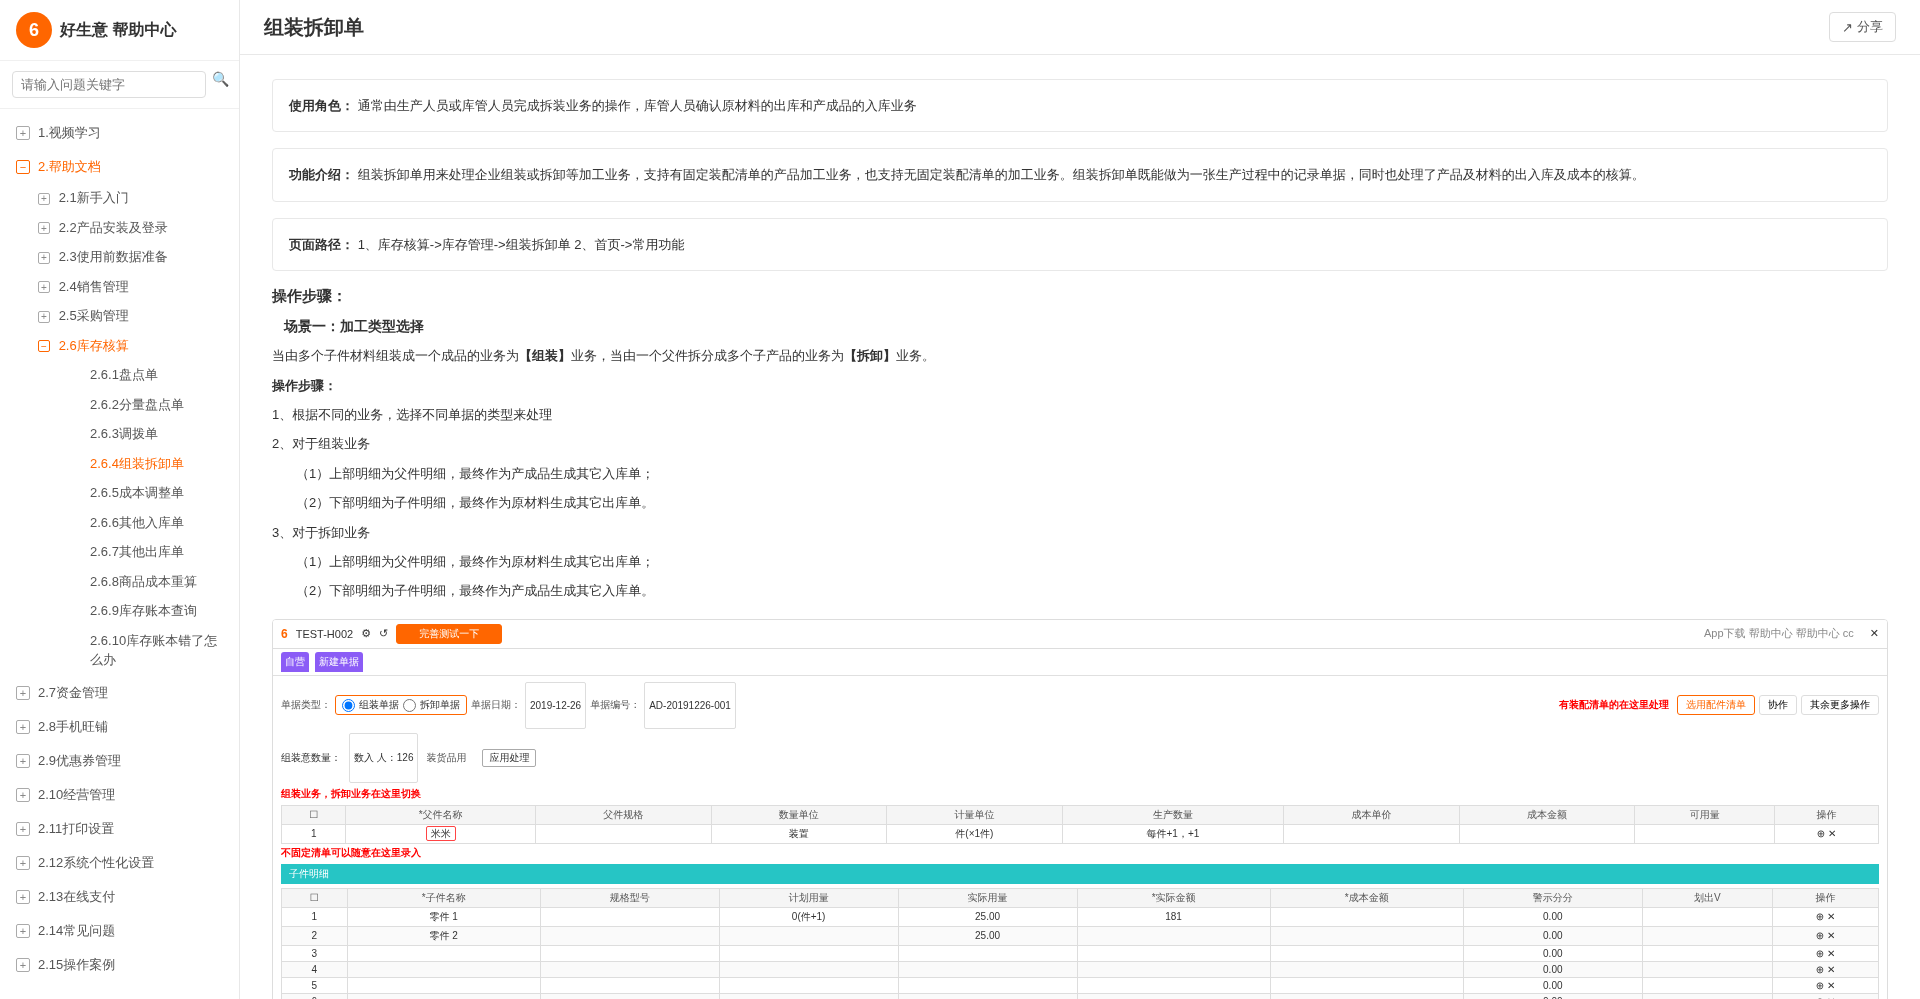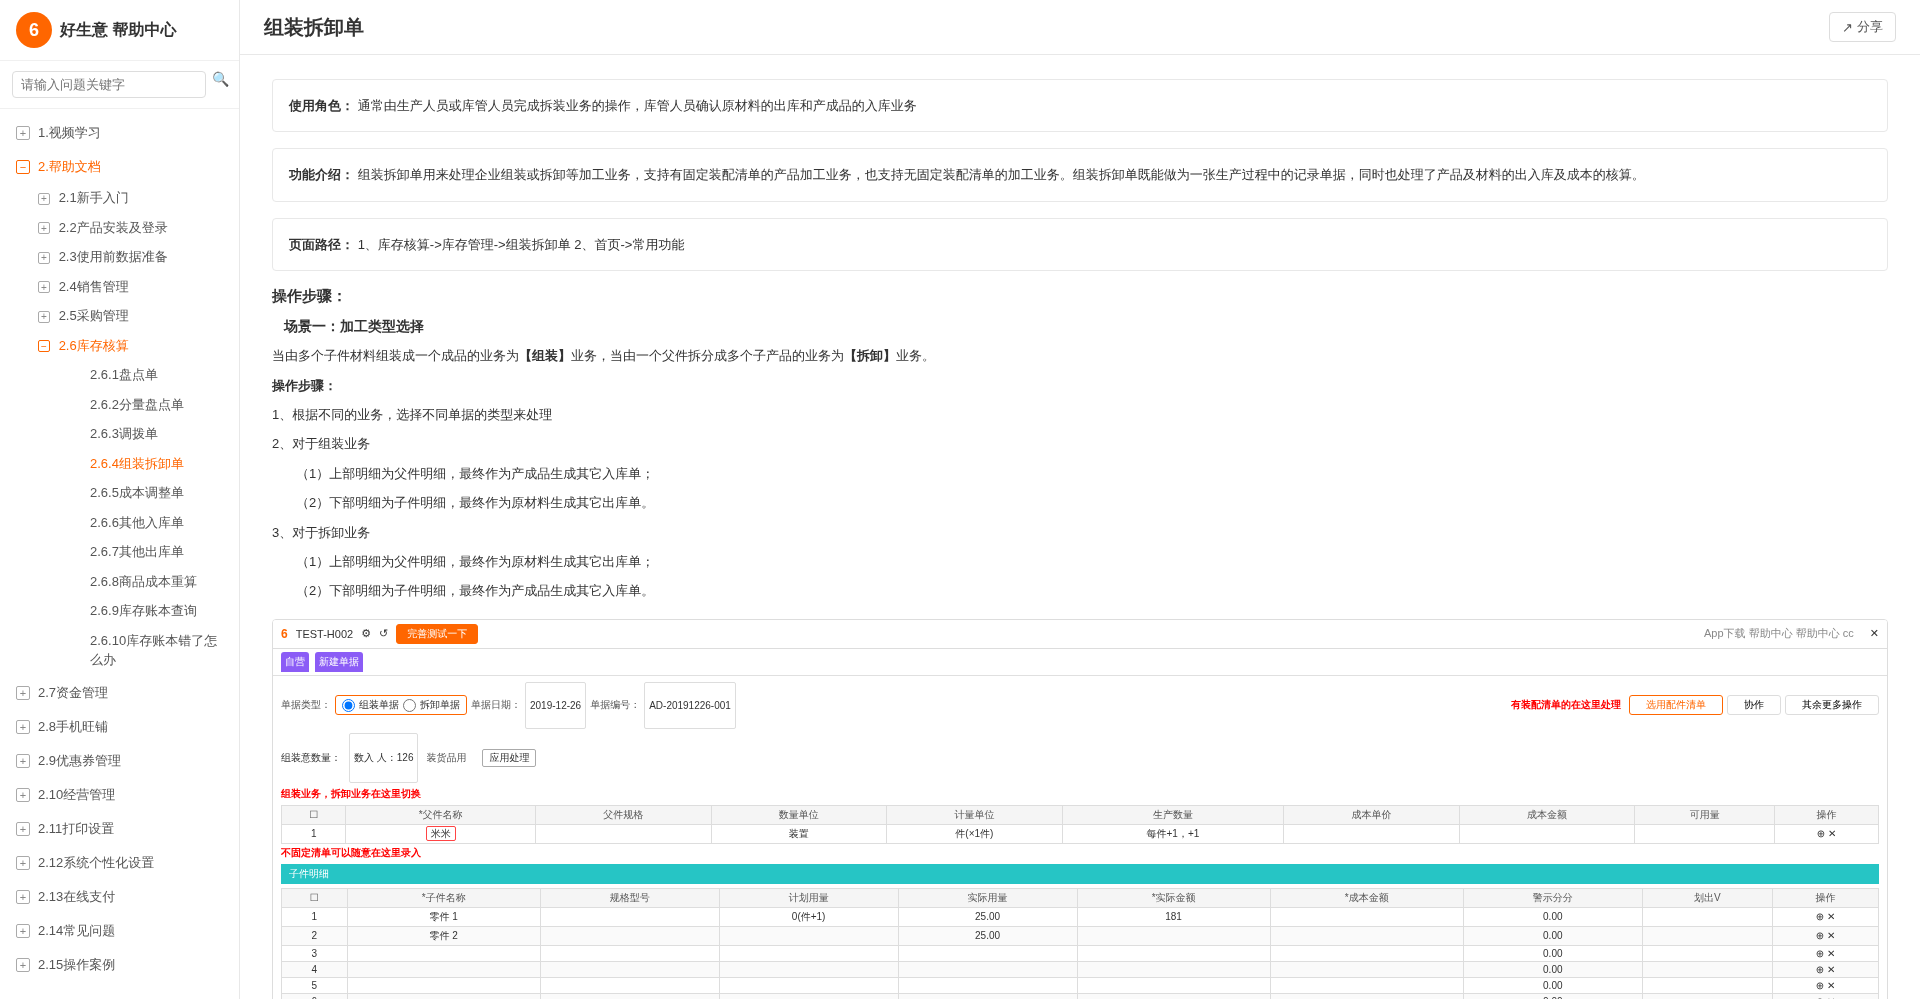--- a/index.html
+++ b/index.html
@@ -276,21 +276,21 @@
       align-items: center;
       gap: 4px;
       margin-bottom: 4px;
       flex-wrap: wrap;
     }
 
     .sim-btn {
       background: #fff;
       border: 1px solid #ddd;
       border-radius: 3px;
-      padding: 2px 16px;
+      padding: 2px 8px;
       font-size: 10px;
       cursor: pointer;
     }
 
     .sim-btn-orange {
       background: #f60;
       border: 1px solid #f60;
       border-radius: 3px;
       padding: 2px 8px;
       font-size: 10px;
@@ -563,21 +563,21 @@
     <div class="step-text indent-1">（2）下部明细为子件明细，最终作为产成品生成其它入库单。</div>
 
     <div class="screenshot-container">
       <div class="sim-screenshot">
 
         <div class="sim-top-bar">
           <span style="color:#f60;font-weight:bold;font-size:12px;">6</span>
           <span>TEST-H002</span>
           <span>⚙</span>
           <span>↺</span>
-          <button class="sim-btn-orange" style="font-size:10px;padding:2px 10px;">完善测试一下</button>
+          <button class="sim-btn-orange" style="font-size:10px;padding:2px 22px;">完善测试一下</button>
           <span style="flex:1;"></span>
           <span style="font-size:11px;color:#888;">App下载 帮助中心 帮助中心 cc</span>
           <span style="cursor:pointer;margin-left:8px;">✕</span>
         </div>
 
         <div class="sim-app-bar">
           <div class="sim-tab">自营</div>
           <div class="sim-tab">新建单据</div>
         </div>
 

